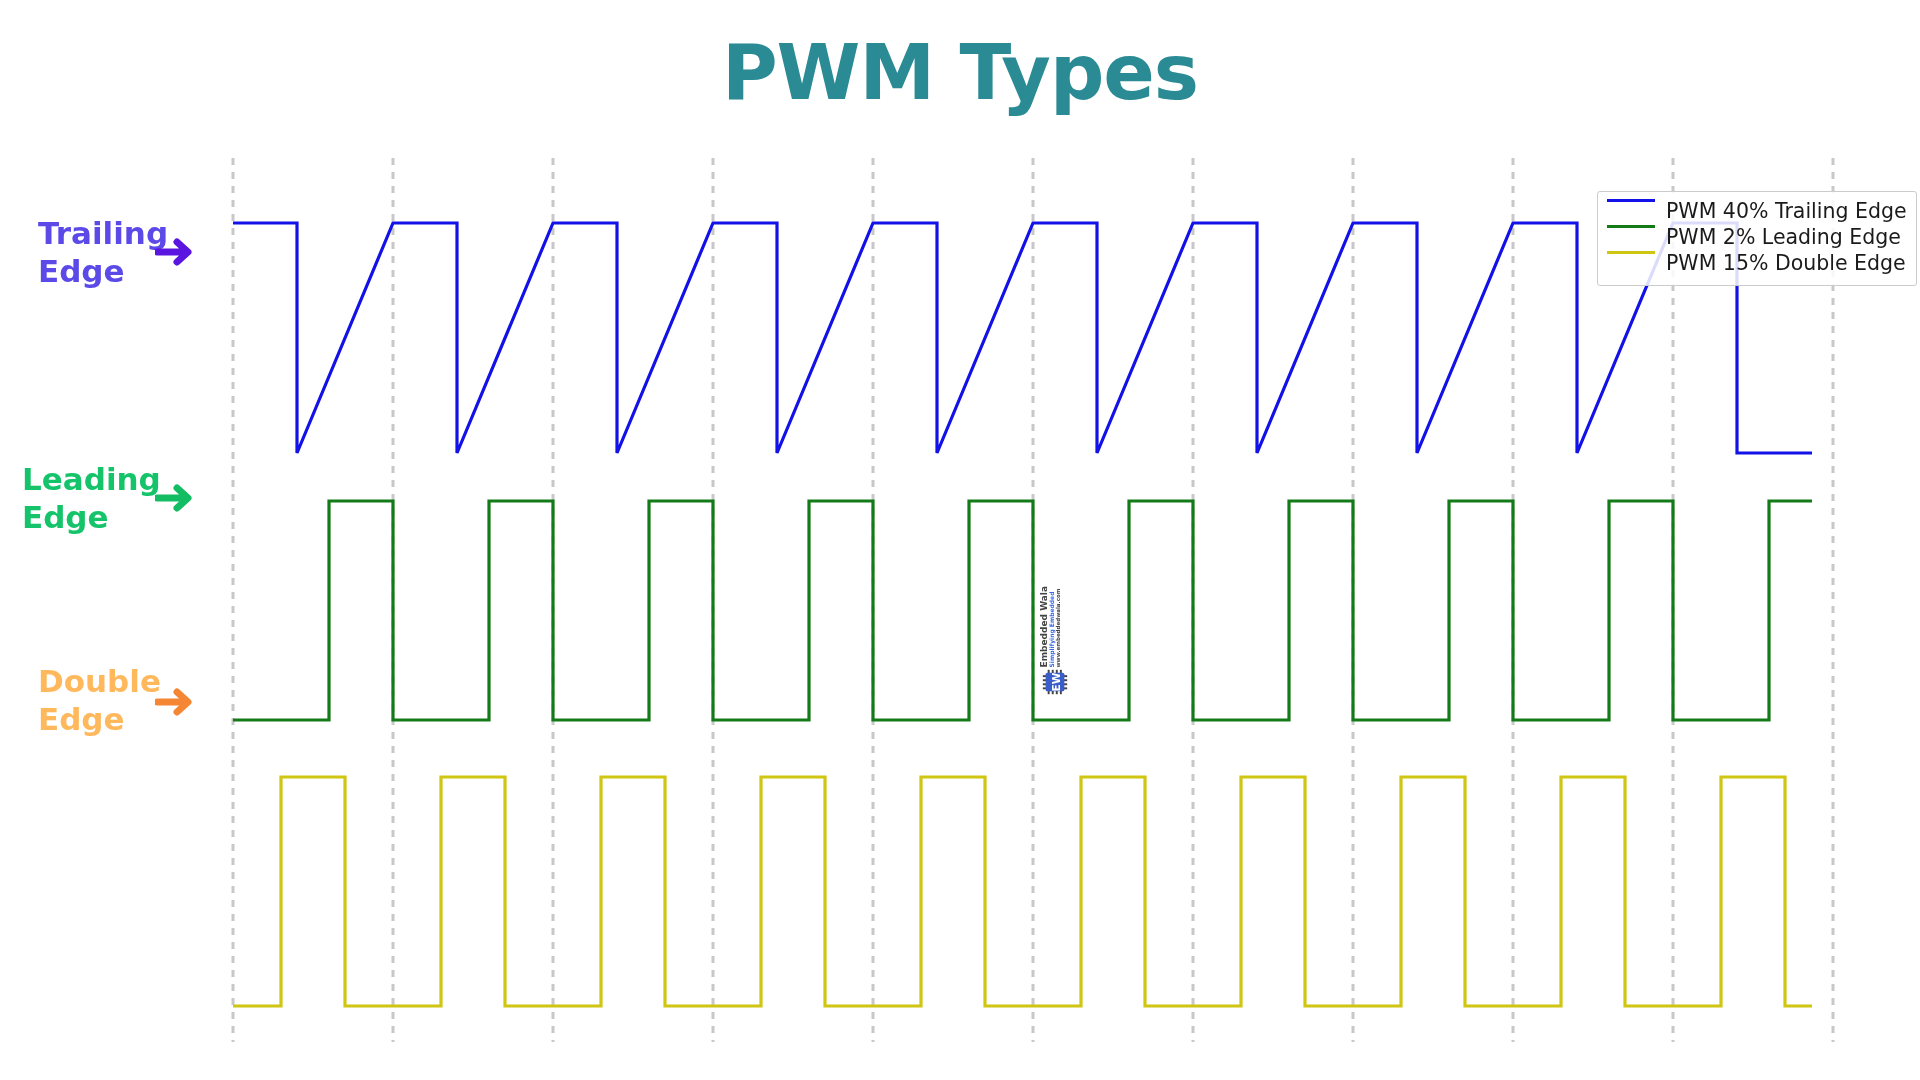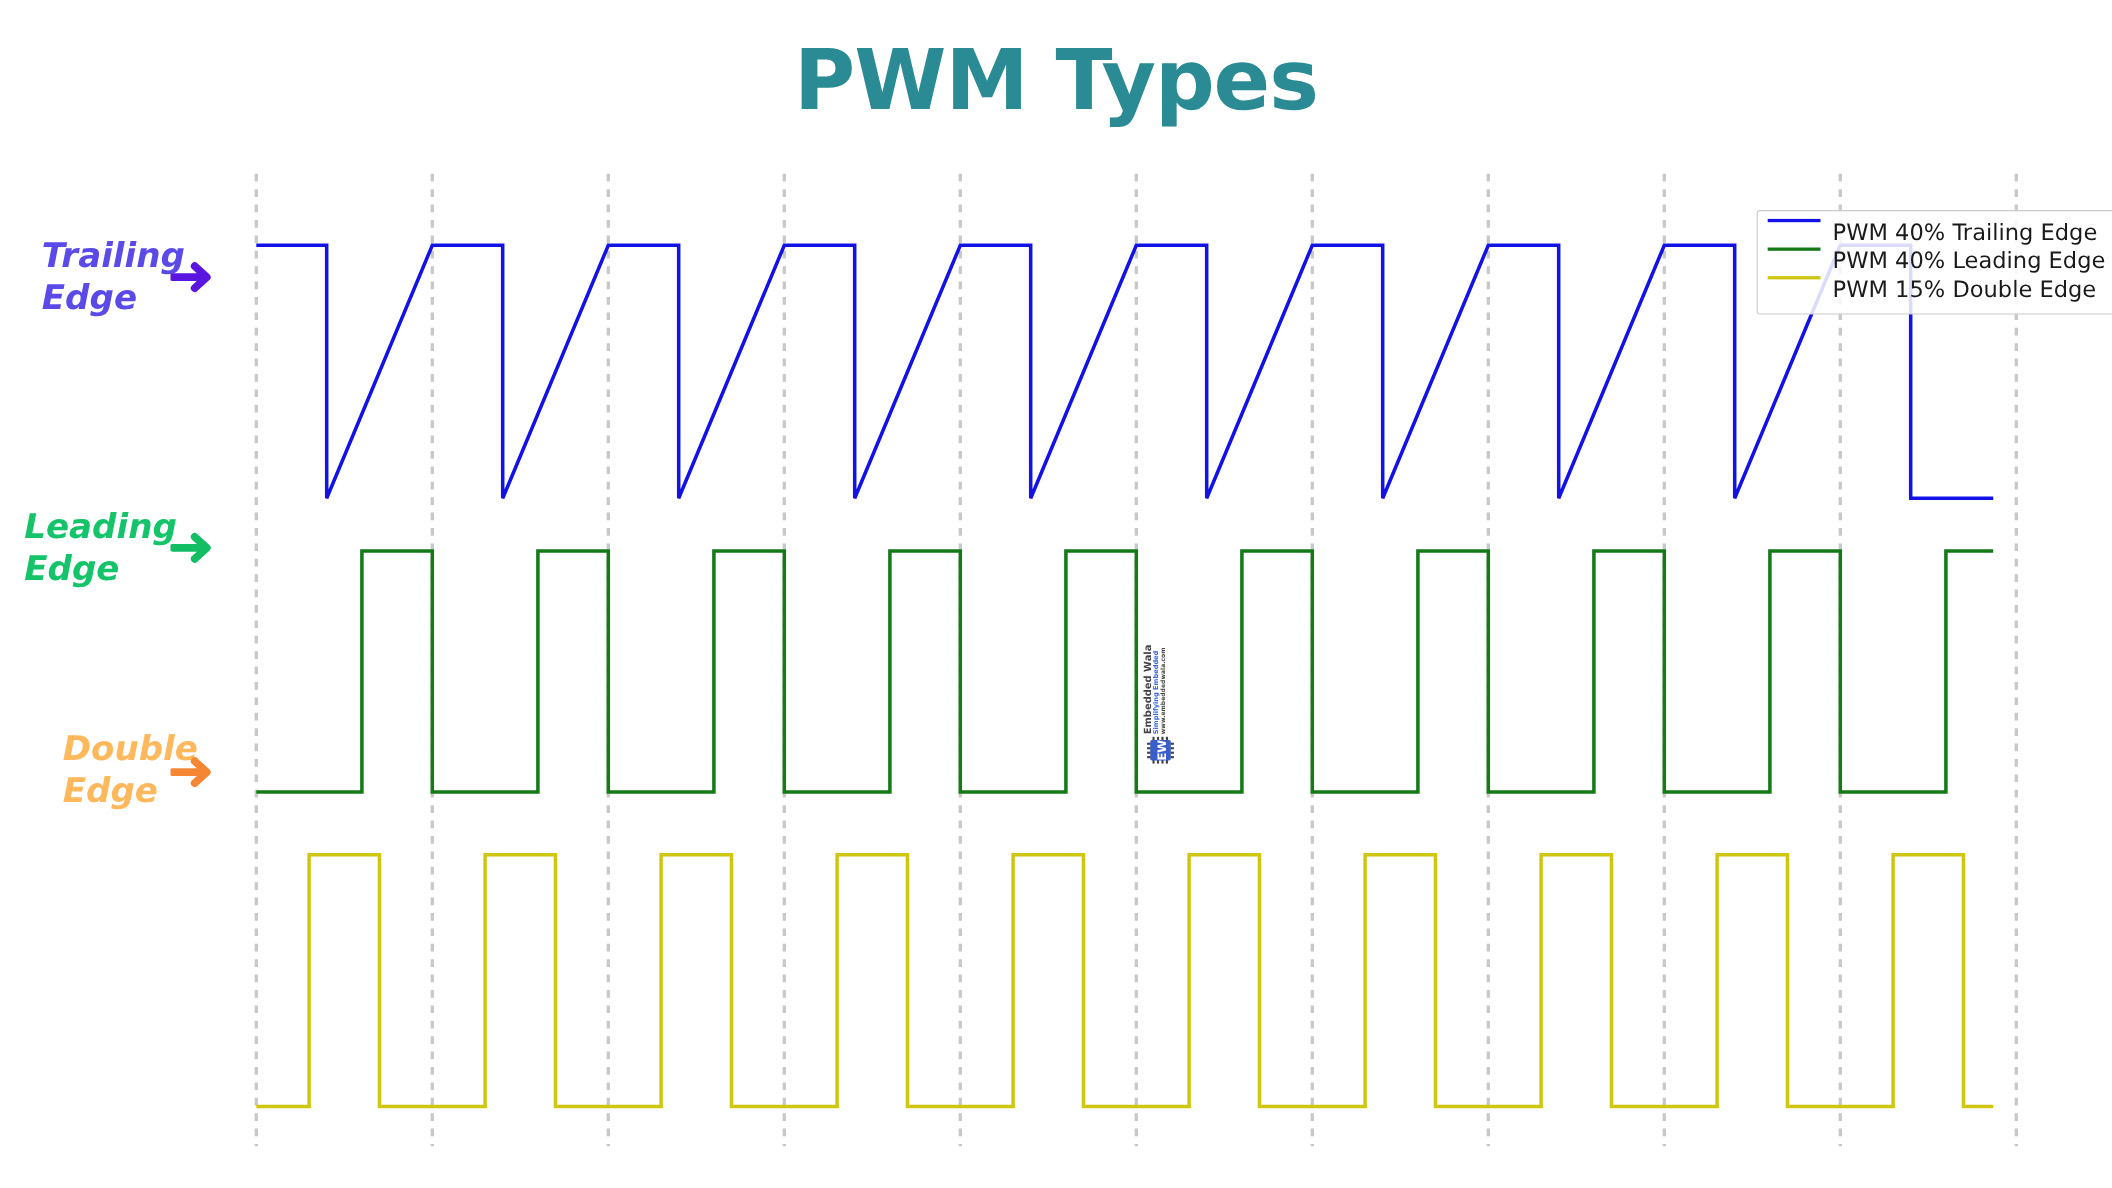--- a/index.html
+++ b/index.html
@@ -33,21 +33,20 @@
     color: #2a8b95;
     user-select: none;
   }
   .row-label {
     position: absolute;
     font-family: "DejaVu Sans", sans-serif;
     font-weight: bold;
     font-size: 31px;
     line-height: 38px;
     white-space: pre-line;
-    font-style: italic;
   }
   .row-arrow {
     position: absolute;
     width: 44px;
     height: 34px;
   }
   #plot-svg {
     position: absolute;
     left: 0;
     top: 0;
@@ -160,21 +159,21 @@
         <polyline points="233,720 329,720 329,501 393,501 393,720 489,720 489,501 553,501 553,720 649,720 649,501 713,501 713,720 809,720 809,501 873,501 873,720 969,720 969,501 1033,501 1033,720 1129,720 1129,501 1193,501 1193,720 1289,720 1289,501 1353,501 1353,720 1449,720 1449,501 1513,501 1513,720 1609,720 1609,501 1673,501 1673,720 1769,720 1769,501 1812,501" fill="none" stroke="#137a17" stroke-width="3.2" stroke-linejoin="miter" stroke-linecap="butt"></polyline>
         <polyline points="233,1006 281,1006 281,777 345,777 345,1006 441,1006 441,777 505,777 505,1006 601,1006 601,777 665,777 665,1006 761,1006 761,777 825,777 825,1006 921,1006 921,777 985,777 985,1006 1081,1006 1081,777 1145,777 1145,1006 1241,1006 1241,777 1305,777 1305,1006 1401,1006 1401,777 1465,777 1465,1006 1561,1006 1561,777 1625,777 1625,1006 1721,1006 1721,777 1785,777 1785,1006 1812,1006" fill="none" stroke="#cfc611" stroke-width="3.2" stroke-linejoin="miter" stroke-linecap="butt"></polyline>
       </g>
   </svg>
 
   <div id="row-labels-layer">
       <div class="row-label" style="left: 38px; top: 214px; color: rgb(91, 74, 232);">Trailing
 Edge</div>
       <div class="row-label" style="left: 22px; top: 460px; color: rgb(21, 196, 106);">Leading
 Edge</div>
-      <div class="row-label" style="left: 38px; top: 662px; color: rgb(255, 184, 92); margin-left: 19px;">Double
+      <div class="row-label" style="left: 38px; top: 662px; color: rgb(255, 184, 92);">Double
 Edge</div>
     </div>
   <div id="row-arrows-layer">
       <div class="row-arrow" style="left: 155px; top: 235px;"><svg width="44" height="34" viewBox="0 0 44 34">
           <path d="M2 17 H30 M22 7 L33 17 L22 27" fill="none" stroke="#5a16e0" stroke-width="7" stroke-linecap="round" stroke-linejoin="round"></path>
         </svg></div>
       <div class="row-arrow" style="left: 155px; top: 481px;"><svg width="44" height="34" viewBox="0 0 44 34">
           <path d="M2 17 H30 M22 7 L33 17 L22 27" fill="none" stroke="#12bd63" stroke-width="7" stroke-linecap="round" stroke-linejoin="round"></path>
         </svg></div>
       <div class="row-arrow" style="left: 155px; top: 685px;"><svg width="44" height="34" viewBox="0 0 44 34">
@@ -182,21 +181,21 @@
         </svg></div>
     </div>
 
   <div id="legend-box">
       <div class="legend-row">
         <span class="legend-swatch" style="background: rgb(18, 18, 232);"></span>
         <span class="legend-text">PWM 40% Trailing Edge</span>
       </div>
       <div class="legend-row">
         <span class="legend-swatch" style="background: rgb(19, 122, 23);"></span>
-        <span class="legend-text">PWM 40% Leading Edge</span>
+        <span class="legend-text">PWM 2% Leading Edge</span>
       </div>
       <div class="legend-row">
         <span class="legend-swatch" style="background: rgb(207, 198, 17);"></span>
         <span class="legend-text">PWM 15% Double Edge</span>
       </div>
     </div>
 
   <div id="watermark">
     <div class="wm-inner">
       <div class="wm-text-block">

